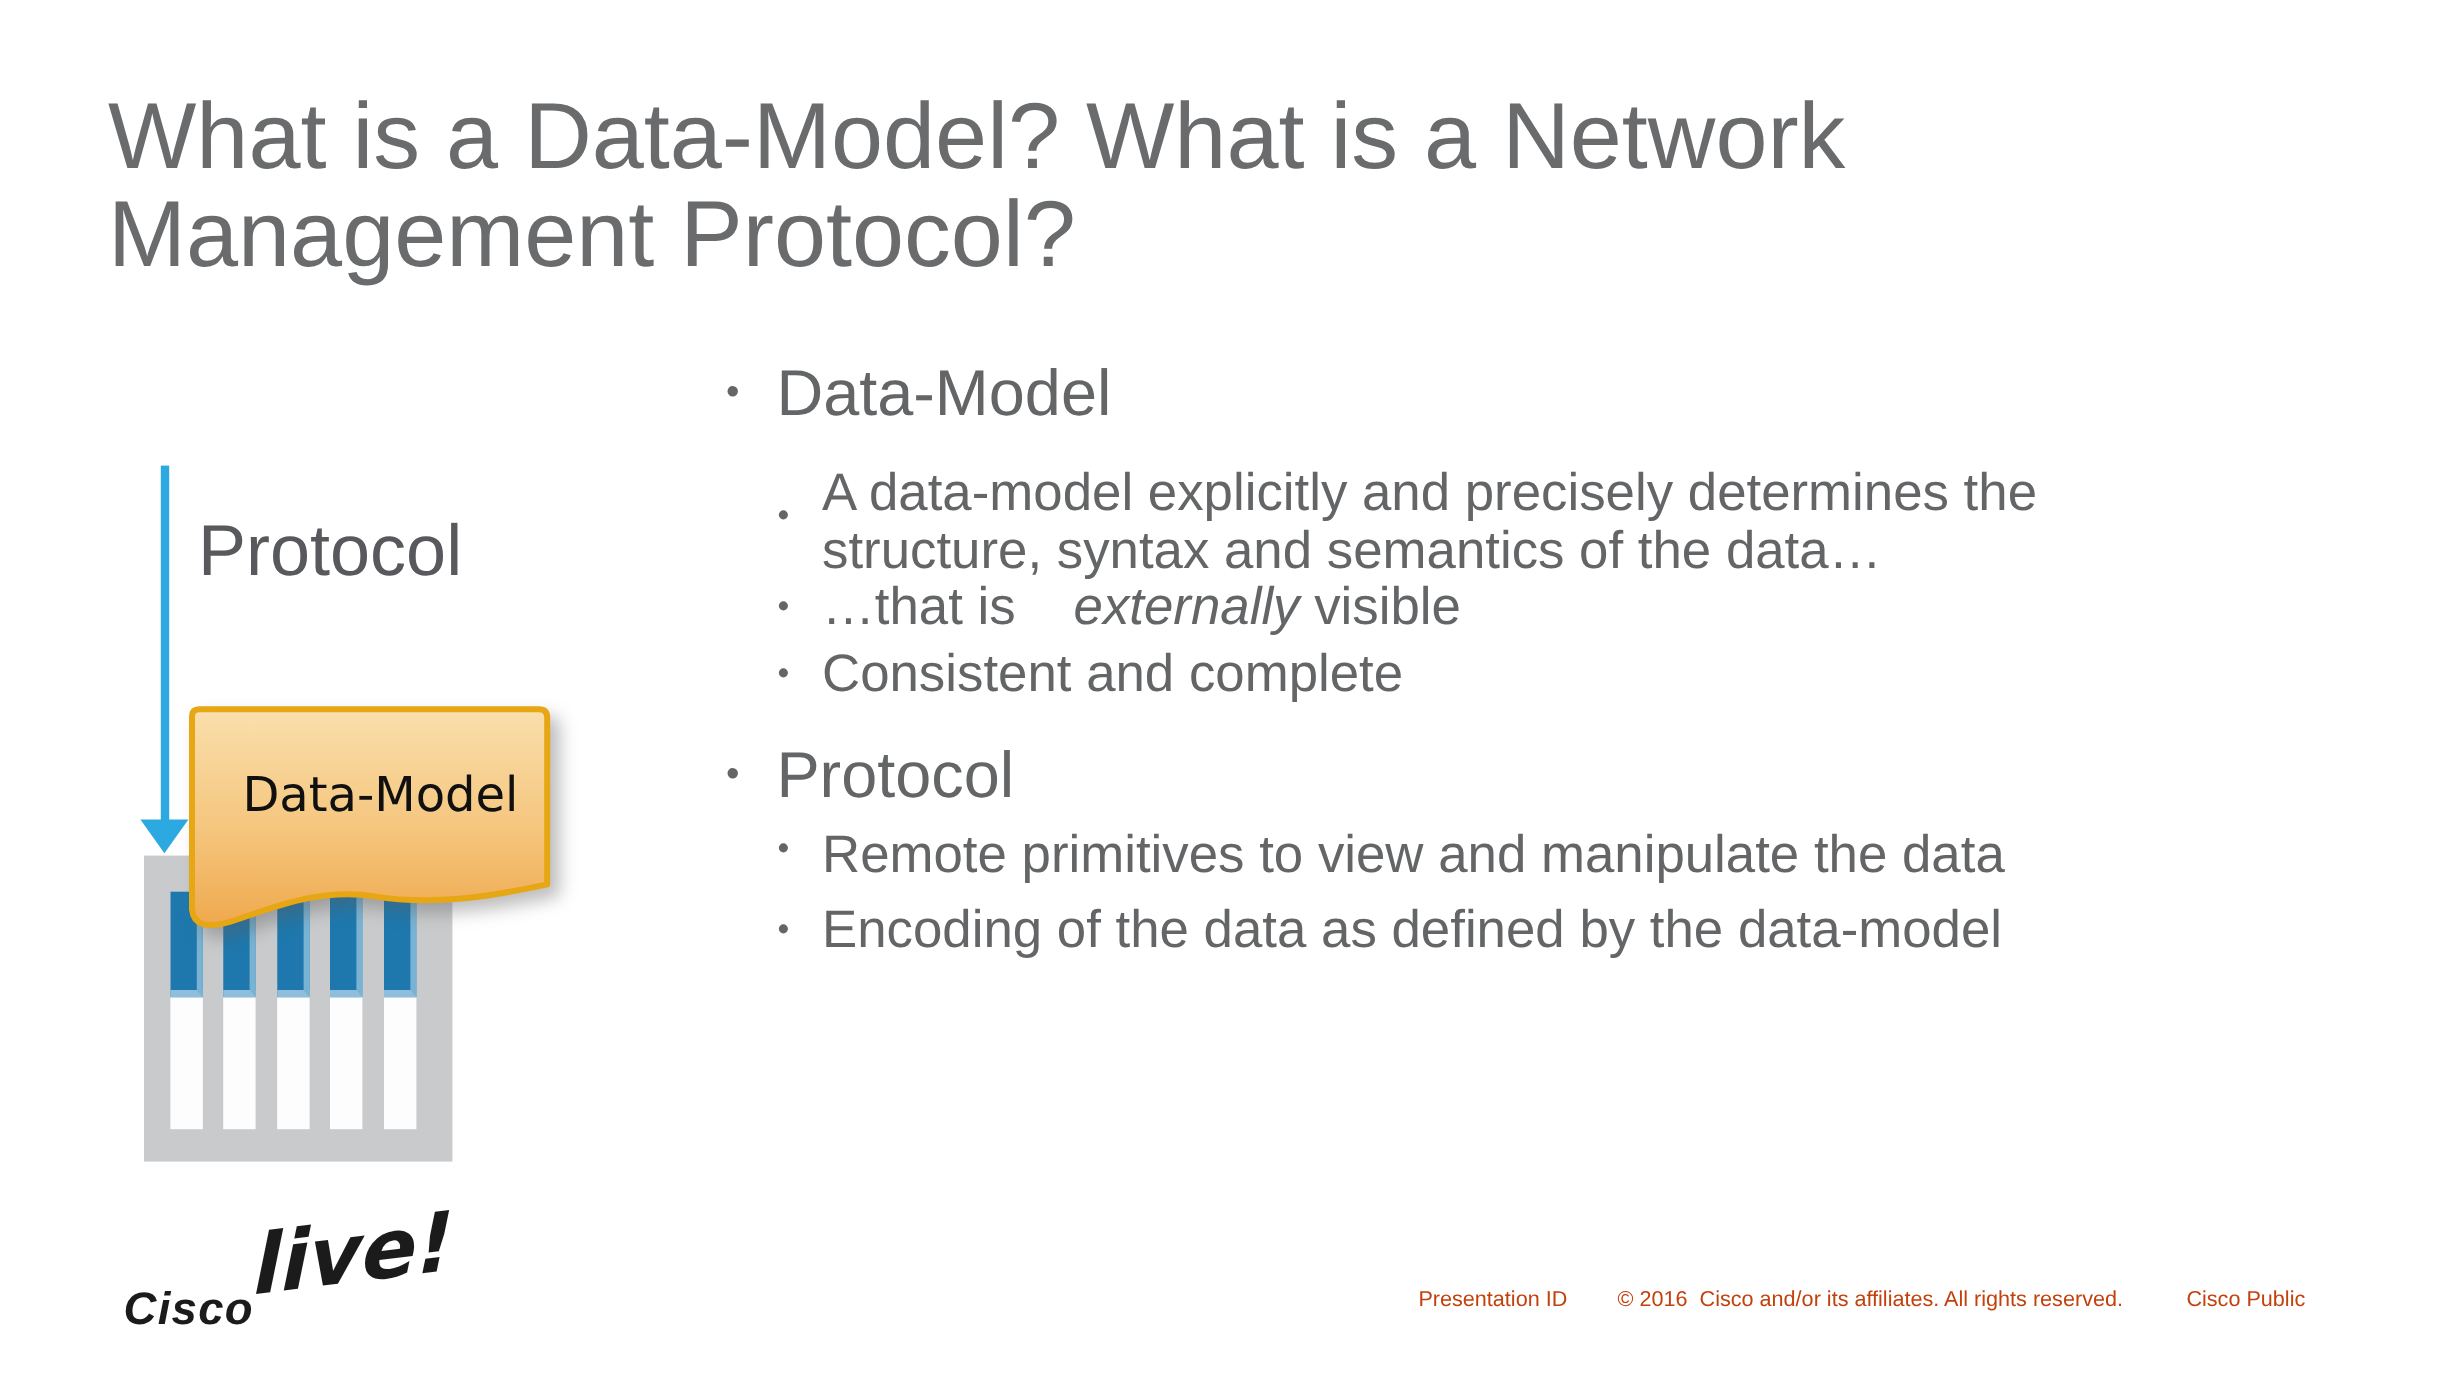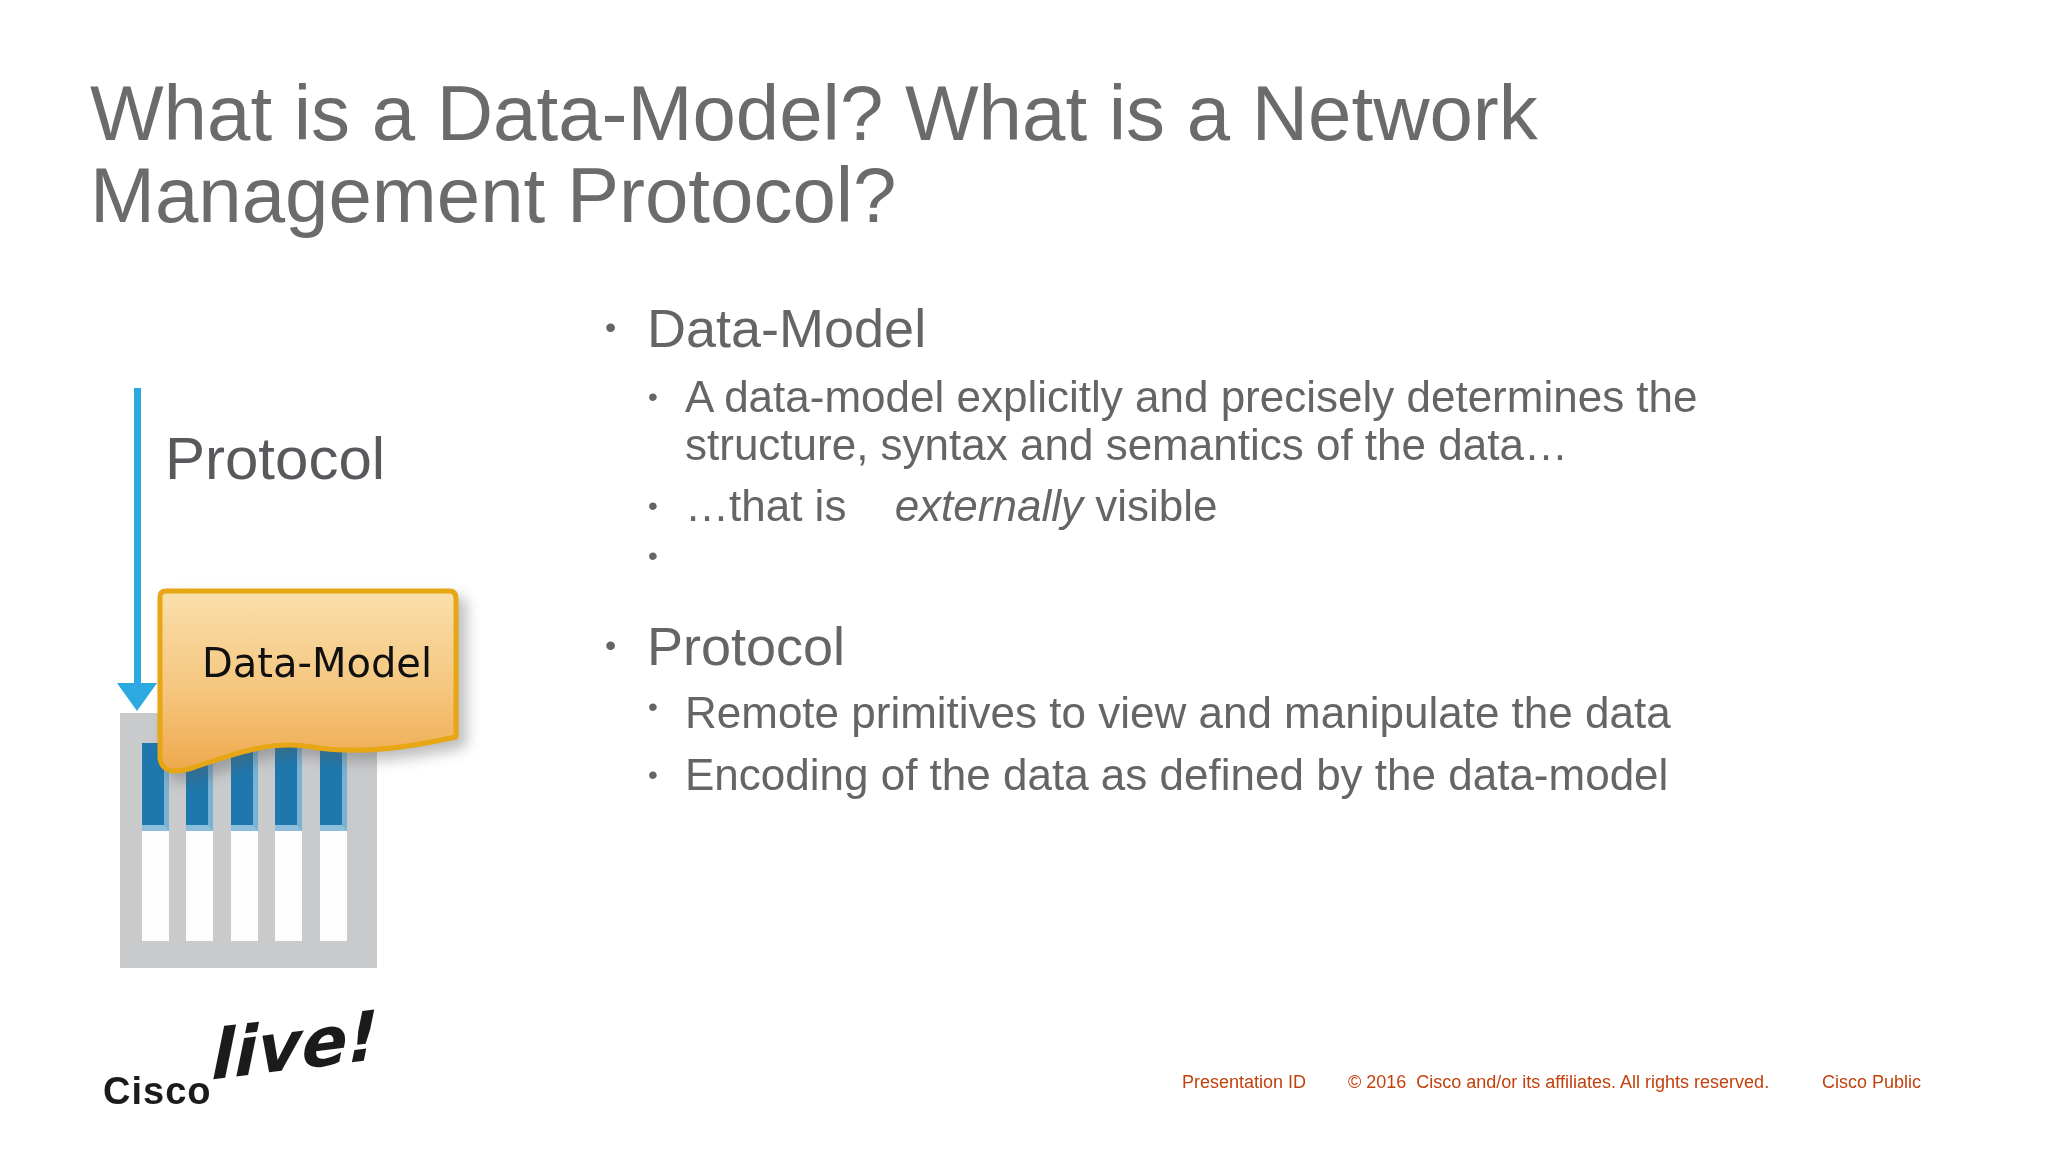--- a/index.html
+++ b/index.html
@@ -34,32 +34,32 @@
   .l1{left:605px;font-size:54px;line-height:54px;}
   .l2{left:648px;font-size:44px;line-height:48px;}
   .dot{flex:0 0 auto;}
   .l1 .dot{width:42px;font-size:32px;transform:translateY(-9px);}
   .l2 .dot{width:37px;font-size:28px;transform:translateY(-6px);}
   .dot::before{content:"\2022";}
   .txt{display:inline-block;}
   .wrapwide{max-width:1140px;}
   .em{font-style:italic;margin-left:36px;}
 
-  #b0{top:301px;} #b1{top:373px;} #b2{top:482px;} #b3{top:538px;}
+  #b0{top:301px;} #b1{top:387px;align-items:center;} #b2{top:482px;} #b3{top:538px;}
   #b4{top:619px;} #b5{top:689px;align-items:flex-end;} #b6{top:751px;}
 
   
   .footer-text{position:absolute;top:1072px;font-size:18px;color:#c2410c;white-space:pre;}
   #footer-presid{left:1182px;}
   #footer-copy{left:1348px;text-align:right;}
   #footer-class{left:1822px;text-align:right;}
 
   
   #logo{position:absolute;left:103px;top:1012px;color:#1b1b1b;}
-  #logo .brand{position:absolute;left:0px;top:58px;font-size:38px;font-weight:bold;letter-spacing:1px;}
+  #logo .brand{position:absolute;left:0px;top:58px;font-size:38px;font-weight:bold;letter-spacing:1px;font-style:italic;}
   #logo .script{position:absolute;left:108px;top:-6px;font-family:"DejaVu Sans",sans-serif;
                 font-size:68px;font-weight:bold;font-style:italic;
                 transform:rotate(-7deg) skewX(-8deg);}
 </style>
 </head>
 <body>
 
 <div id="canvas">
 
   <div id="title">What is a Data-Model? What is a Network Management Protocol?</div>
@@ -108,20 +108,21 @@
     <span class="txt wrapwide">A data-model explicitly and precisely determines the structure, syntax and semantics of the data…</span>
   </div>
 
   <div class="item l2" id="b2">
     <span class="dot"></span>
     <span class="txt"><span>…that is </span><span class="em">externally</span><span> visible</span></span>
   </div>
 
   <div class="item l2" id="b3">
     <span class="dot"></span>
+    <span class="txt">Consistent and complete</span>
   </div>
 
   <div class="item l1" id="b4">
     <span class="dot"></span>
     <span class="txt">Protocol</span>
   </div>
 
   <div class="item l2" id="b5">
     <span class="dot"></span>
     <span class="txt">Remote primitives to view and manipulate the data</span>

